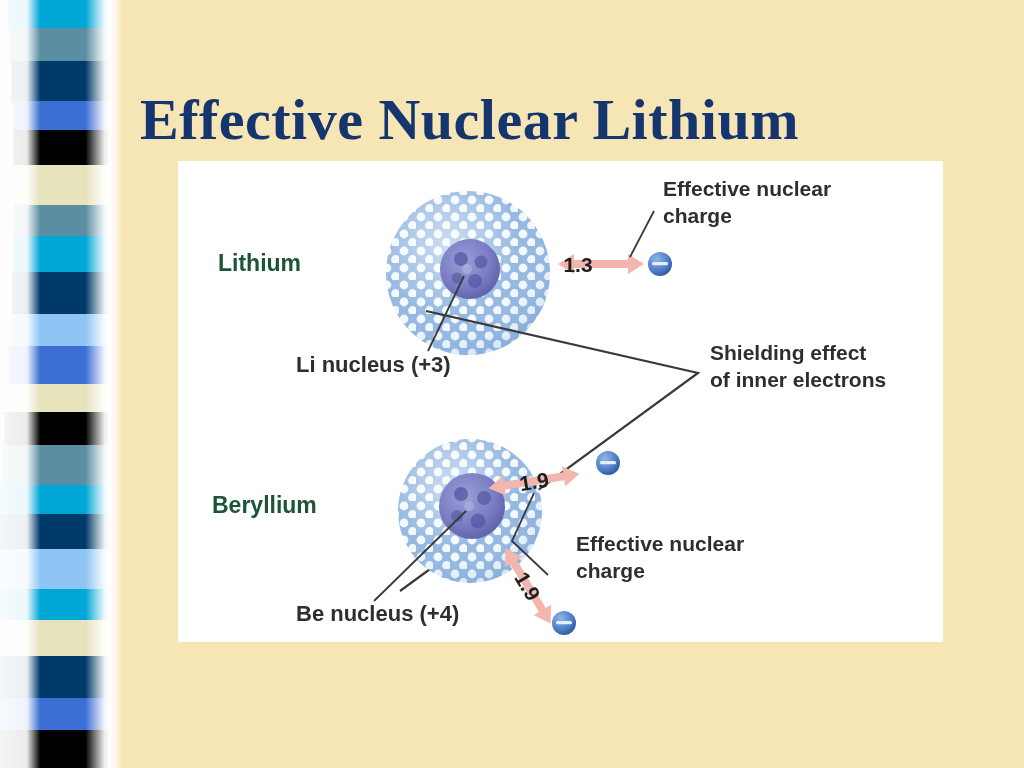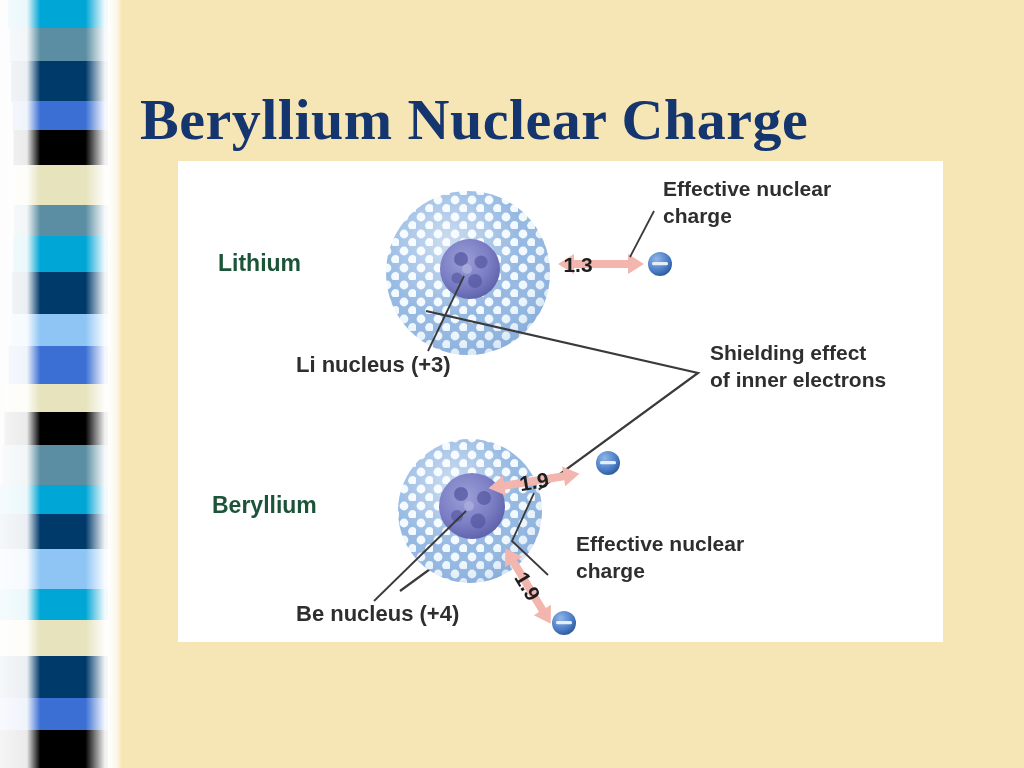--- a/index.html
+++ b/index.html
@@ -108,21 +108,21 @@
       <div class="band" style="top: 589.265px; height: 31.92px; background: rgb(0, 166, 214); transform: translateX(-4.98px);"></div>
       <div class="band" style="top: 619.985px; height: 37.5055px; background: rgb(230, 227, 189); transform: translateX(-5.68px);"></div>
       <div class="band" style="top: 656.291px; height: 43.0909px; background: rgb(0, 58, 107); transform: translateX(-6px);"></div>
       <div class="band" style="top: 698.182px; height: 33.3164px; background: rgb(59, 111, 212); transform: translateX(-5.67px);"></div>
       <div class="band" style="top: 730.298px; height: 38.9018px; background: rgb(0, 0, 0); transform: translateX(-4.93px);"></div>
     </div>
   <div class="gloss"></div>
   <div class="edge"></div>
 </div>
 
-<div id="title">Beryllium Nuclear Charge</div>
+<div id="title">Effective Nuclear Lithium</div>
 
 <div id="panel">
 <svg viewBox="0 0 765 481" xmlns="http://www.w3.org/2000/svg">
   <defs>
 
     <pattern id="dots" width="17" height="17" patternUnits="userSpaceOnUse">
       <rect width="17" height="17" fill="#8FB4E0"></rect>
       <circle cx="5" cy="5" r="4.4" fill="#F2FAFF"></circle>
       <circle cx="13.5" cy="13.5" r="4.4" fill="#F2FAFF"></circle>
     </pattern>

